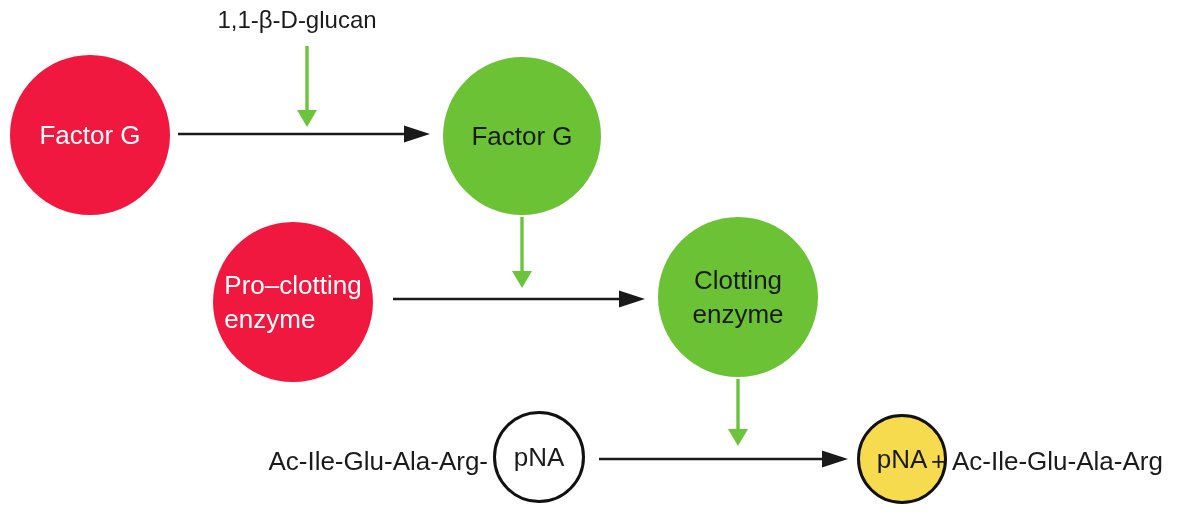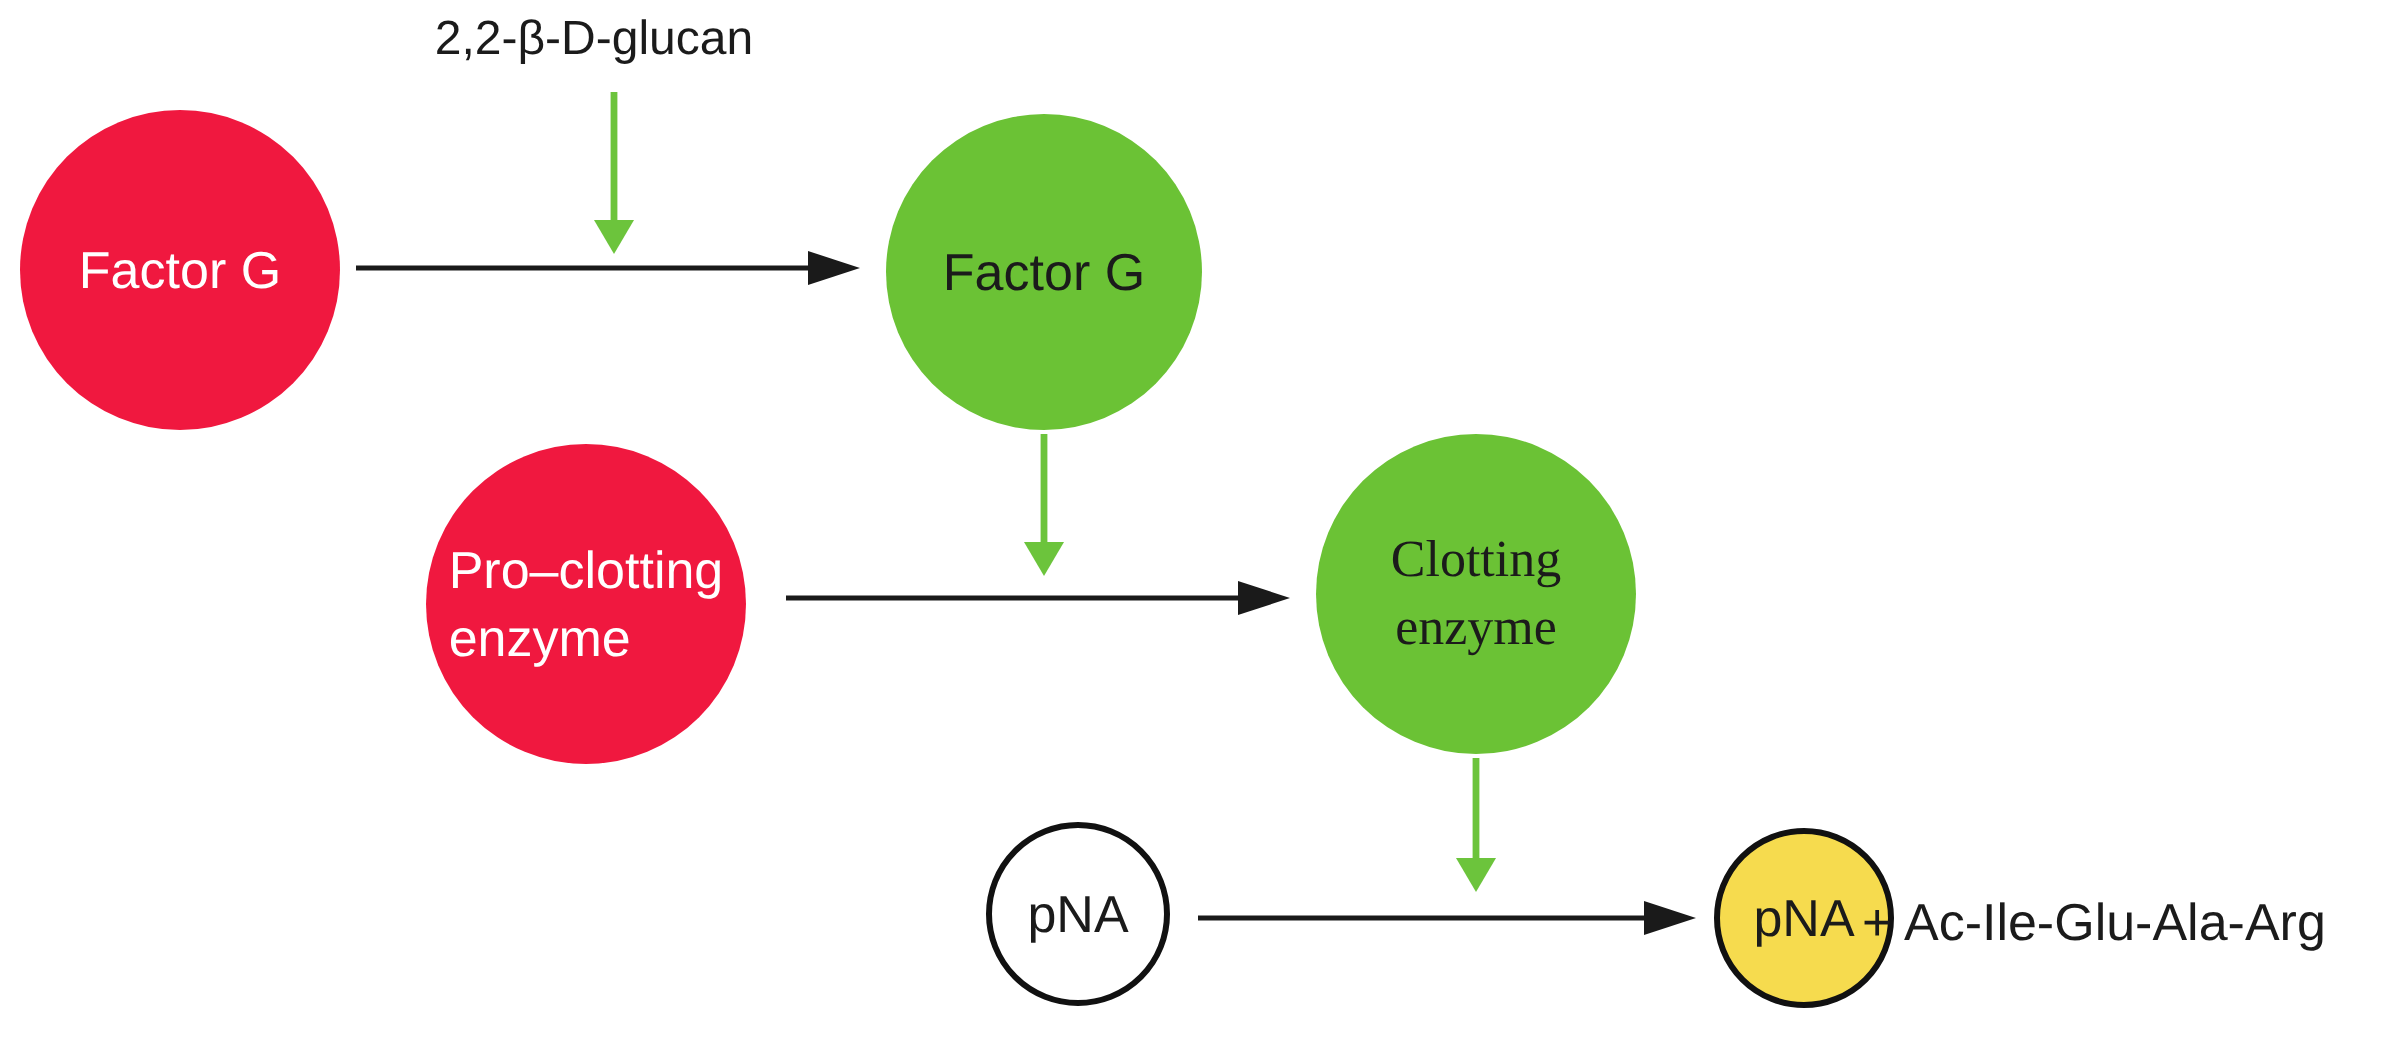--- a/index.html
+++ b/index.html
@@ -54,21 +54,21 @@
     border: 3px solid #111111;
   }
   .circle.outlined-yellow {
     background: var(--pna-yellow);
     color: var(--text-dark);
     border: 3px solid #111111;
   }
   .node-factor-g-inactive  { left: 10px;  top: 55px;  width: 160px; height: 160px; }
   .node-factor-g-active    { left: 443px; top: 57px;  width: 158px; height: 158px; }
   .node-pro-clotting       { left: 213px; top: 222px; width: 160px; height: 160px; text-align: left; }
-  .node-clotting           { left: 658px; top: 217px; width: 160px; height: 160px; font-family: Liberation Serif, serif; }
+  .node-clotting           { left: 658px; top: 217px; width: 160px; height: 160px; }
   .node-substrate-pna      { left: 493px; top: 411px; width: 92px;  height: 92px; }
   .node-product-pna        { left: 857px; top: 414px; width: 90px;  height: 90px; }
   .label {
     position: absolute;
     color: var(--text-dark);
     white-space: nowrap;
   }
   .glucan-label {
     left: 147px; top: 6px;
     width: 300px;
@@ -117,32 +117,33 @@
       <line x1="738" y1="379" x2="738" y2="430"></line>
       <polygon points="738,446 728,429 748,429"></polygon>
     </g>
 
     <g class="black-arrow">
       <line x1="599" y1="459" x2="825" y2="459"></line>
       <polygon points="848,459 822,450.5 822,467.5"></polygon>
     </g>
   </svg>
 
-  <div class="label glucan-label">2,2-β-D-glucan</div>
+  <div class="label glucan-label">1,1-β-D-glucan</div>
 
   <div class="circle red node-factor-g-inactive">Factor G</div>
 
   <div class="circle green node-factor-g-active">Factor G</div>
 
   <div class="circle red node-pro-clotting">Pro–clotting
 enzyme</div>
 
   <div class="circle green node-clotting">Clotting
 enzyme</div>
 
+  <div class="label substrate-label">Ac-Ile-Glu-Ala-Arg-</div>
 
   <div class="circle outlined-white node-substrate-pna">pNA</div>
 
   <div class="circle outlined-yellow node-product-pna">pNA</div>
 
   <div class="label product-label">+ Ac-Ile-Glu-Ala-Arg</div>
 
 </div>
 
 </body></html>

